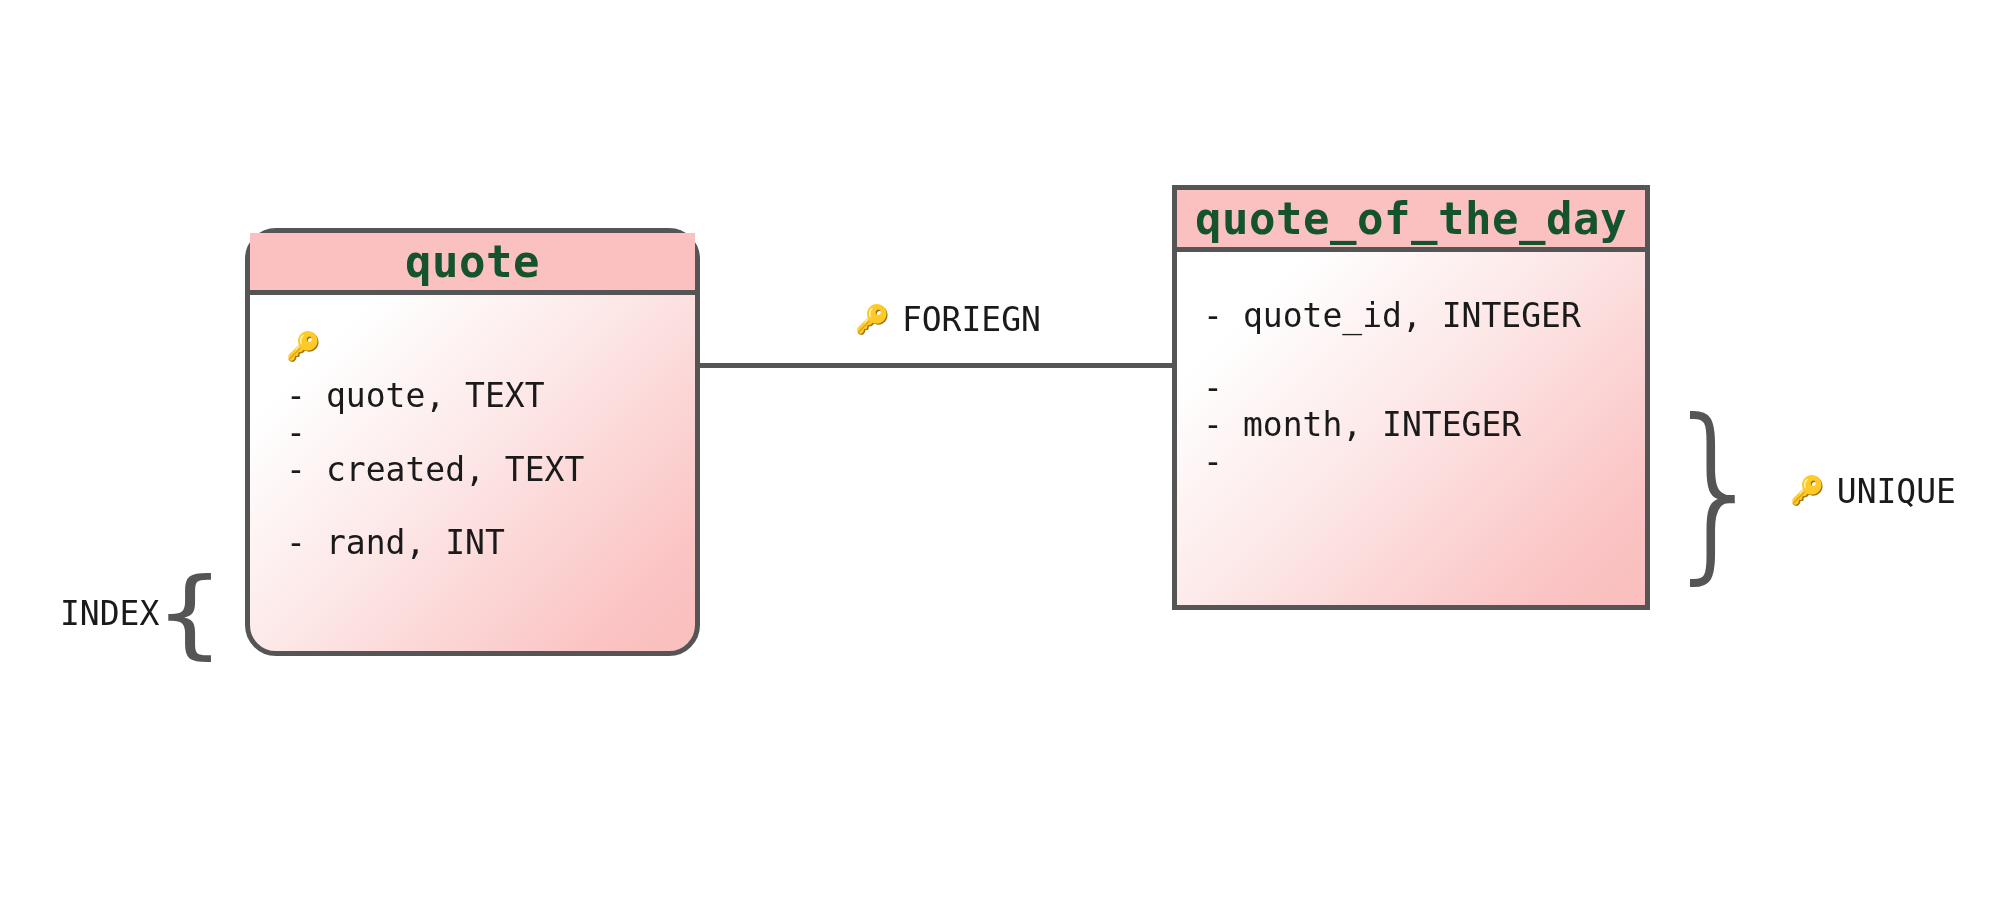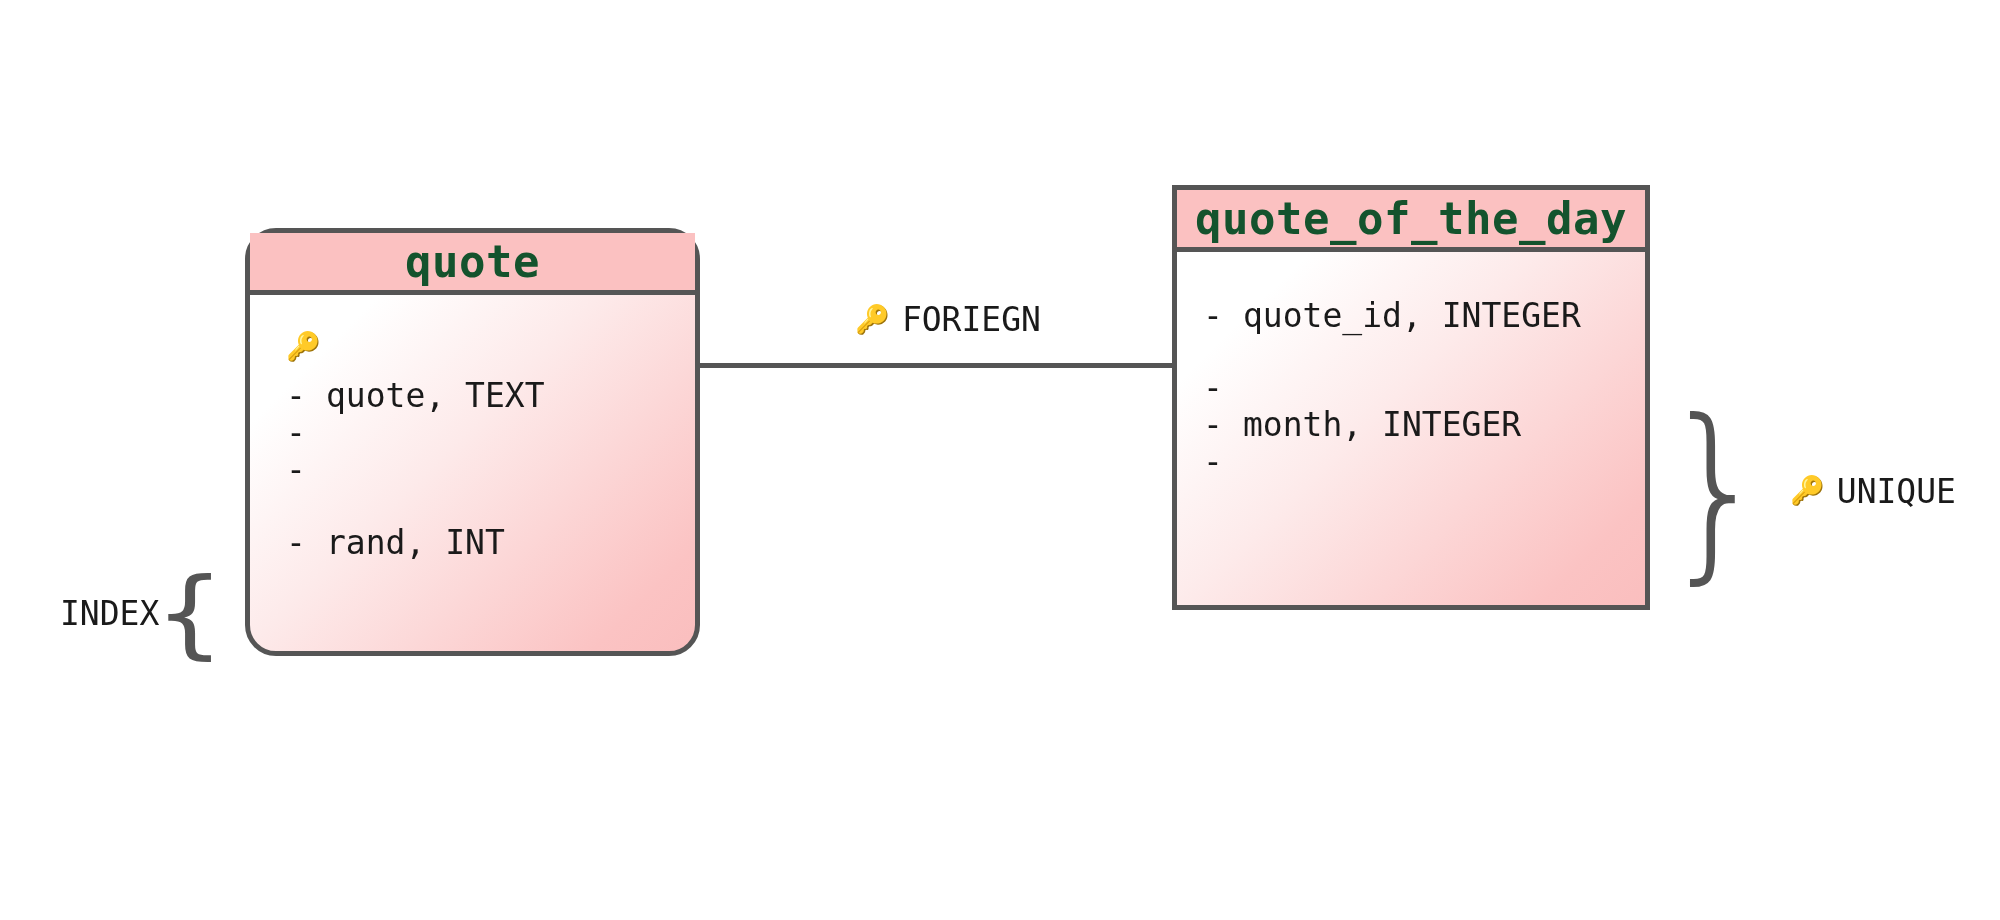--- a/index.html
+++ b/index.html
@@ -183,20 +183,21 @@
         <span class="field-marker">-</span>
         <span>quote, TEXT</span>
       </div>
 
       <div class="field-row" style="left:36px; top:118px;">
         <span class="field-marker">-</span>
       </div>
 
       <div class="field-row" style="left:36px; top:155px;">
         <span class="field-marker">-</span>
+        <span>created, TEXT</span>
       </div>
 
       <div class="field-row" style="left:36px; top:228px;">
         <span class="field-marker">-</span>
         <span>rand, INT</span>
       </div>
 
     </div>
   </div>
 

